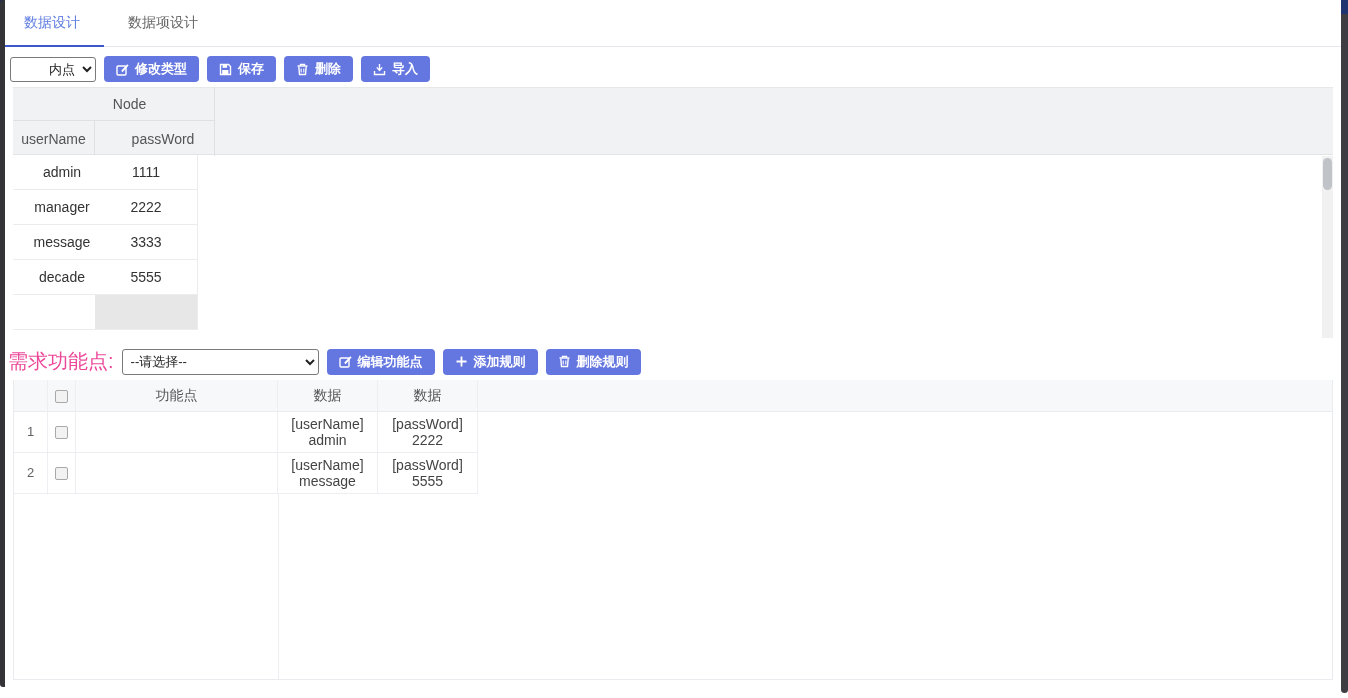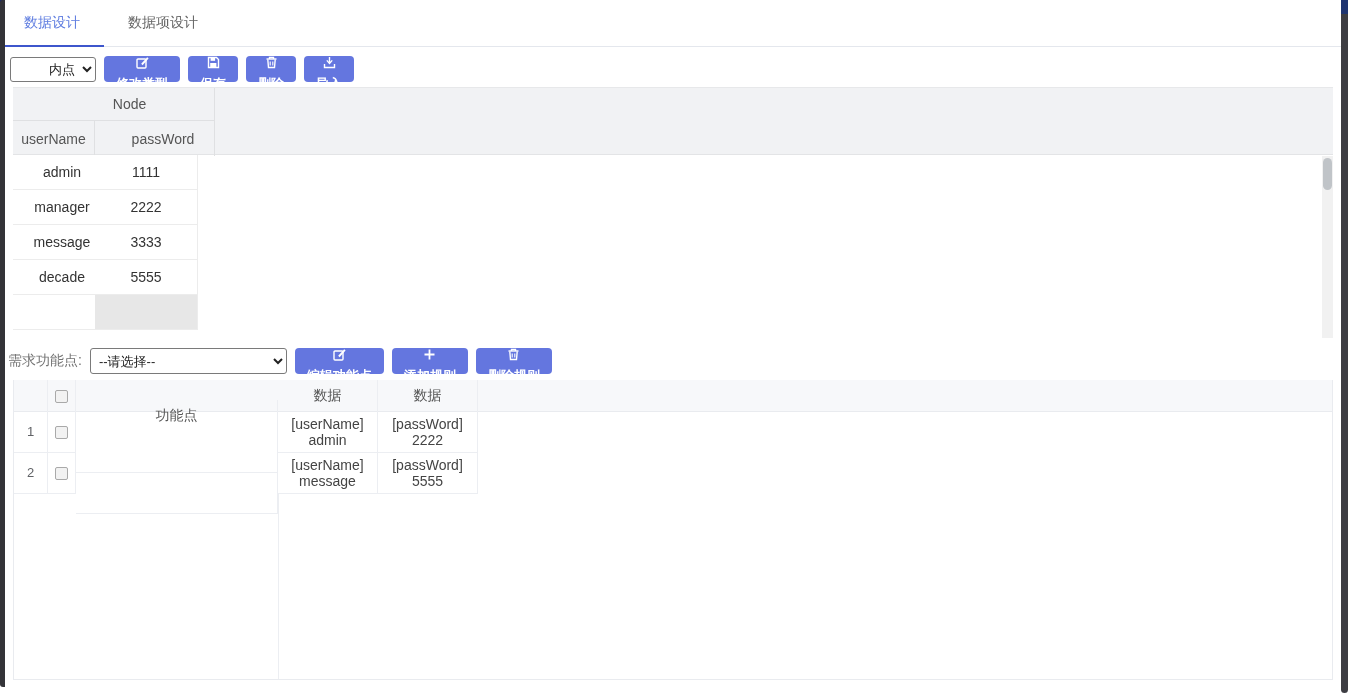--- a/index.html
+++ b/index.html
@@ -14,29 +14,29 @@
   .corner-tl { position:absolute; left:0; top:0; width:3px; height:10px; background:#1d2b66; }
 
   
   .tabbar { position:absolute; left:0; top:0; width:1341px; height:47px; border-bottom:1px solid #e4e7ed; display:flex; }
   .tab { height:47px; line-height:45px; padding:0 24px; font-size:14px; color:#666; cursor:pointer; }
   .tab.active { color:#5f7de0; border-bottom:2px solid #3d56cc; line-height:45px; }
 
   
   .btn { display:inline-flex; align-items:center; gap:6px; height:26px; padding:0 12px;
          background:#6476df; color:#fff; border:none; border-radius:4px;
-         font-size:13px; font-weight:700; font-family:inherit; cursor:pointer;flex-direction:column; }
+         font-size:13px; font-weight:700; font-family:inherit; cursor:pointer; }
   .btn svg { display:block; }
   select { height:25px; border:1px solid #7a7a7a; border-radius:3px; background:#fff;
            font-size:13px; font-family:inherit; color:#222; padding:0 4px; }
   .toolbar1 { position:absolute; left:10px; top:56px; display:flex; align-items:center; gap:8px; }
   .toolbar1 select { width:86px;text-align:right; }
   .toolbar2 { position:absolute; left:8px; top:348px; display:flex; align-items:center; gap:8px; }
   .toolbar2 select { width:197px; height:26px; }
-  .toolbar2 .lbl { font-size:14px; color:#737373; }
+  .toolbar2 .lbl { font-size:20px; color:#ec4899; }
 
   
   .t1-header { position:absolute; left:13px; top:87px; width:1320px; height:68px;
                background:#f1f2f4; border-top:1px solid #e7e8ea; border-bottom:1px solid #e3e4e6; }
   .t1-header .cell { position:absolute; display:flex; align-items:center; justify-content:center; color:#555; }
   .t1-node   { left:0; top:0; width:202px; height:33px; border-right:1px solid #dfe0e2; border-bottom:1px solid #dfe0e2;padding-left:32px; }
   .t1-user   { left:0; top:33px; width:82px;  height:35px; border-right:1px solid #dfe0e2; }
   .t1-pass   { left:99px; top:33px; width:103px; height:35px; border-right:1px solid #dfe0e2; }
   .t1-body { position:absolute; left:13px; top:155px; width:202px; }
   .t1-row { position:relative; height:35px; }
@@ -51,21 +51,21 @@
   .scroll-thumb { position:absolute; left:1px; top:2px; width:9px; height:32px; background:#c0c4c8; border-radius:5px; }
 
   
   .t2 { position:absolute; left:13px; top:380px; width:1320px; height:300px;
         border-left:1px solid #e9ebef; border-right:1px solid #e9ebef; border-bottom:1px solid #e9ebef; }
   .t2-header { position:absolute; left:0; top:0; width:100%; height:32px; background:#f7f8fa; border-bottom:1px solid #e9ebef; }
   .t2-header .cell { position:absolute; top:0; height:32px; display:flex; align-items:center; justify-content:center;
                      color:#555; font-size:14px; border-right:1px solid #eceef2; }
   .t2 .col-num { left:0; width:34px; }
   .t2 .col-cb  { left:34px; width:28px; }
-  .t2 .col-func{ left:62px; width:202px;margin-top:20px; }
+  .t2 .col-func{ left:62px; width:202px; }
   .t2 .col-d1  { left:264px; width:100px; }
   .t2 .col-d2  { left:364px; width:100px; }
   .t2-row { position:absolute; left:0; width:100%; height:41px; }
   .t2-row .cell { position:absolute; top:0; height:41px; display:flex; align-items:center; justify-content:center;
                   border-right:1px solid #eceef2; border-bottom:1px solid #eceef2; background:#fff;
                   color:#444; font-size:14px; line-height:1.15; text-align:center; white-space:pre-line; }
   .t2-row .num { color:#606266; font-size:13px; }
   .t2-vline { position:absolute; left:264px; top:114px; width:1px; height:185px; background:#eceef2; }
 
   input[type=checkbox] { appearance:none; -webkit-appearance:none; width:13px; height:13px;

